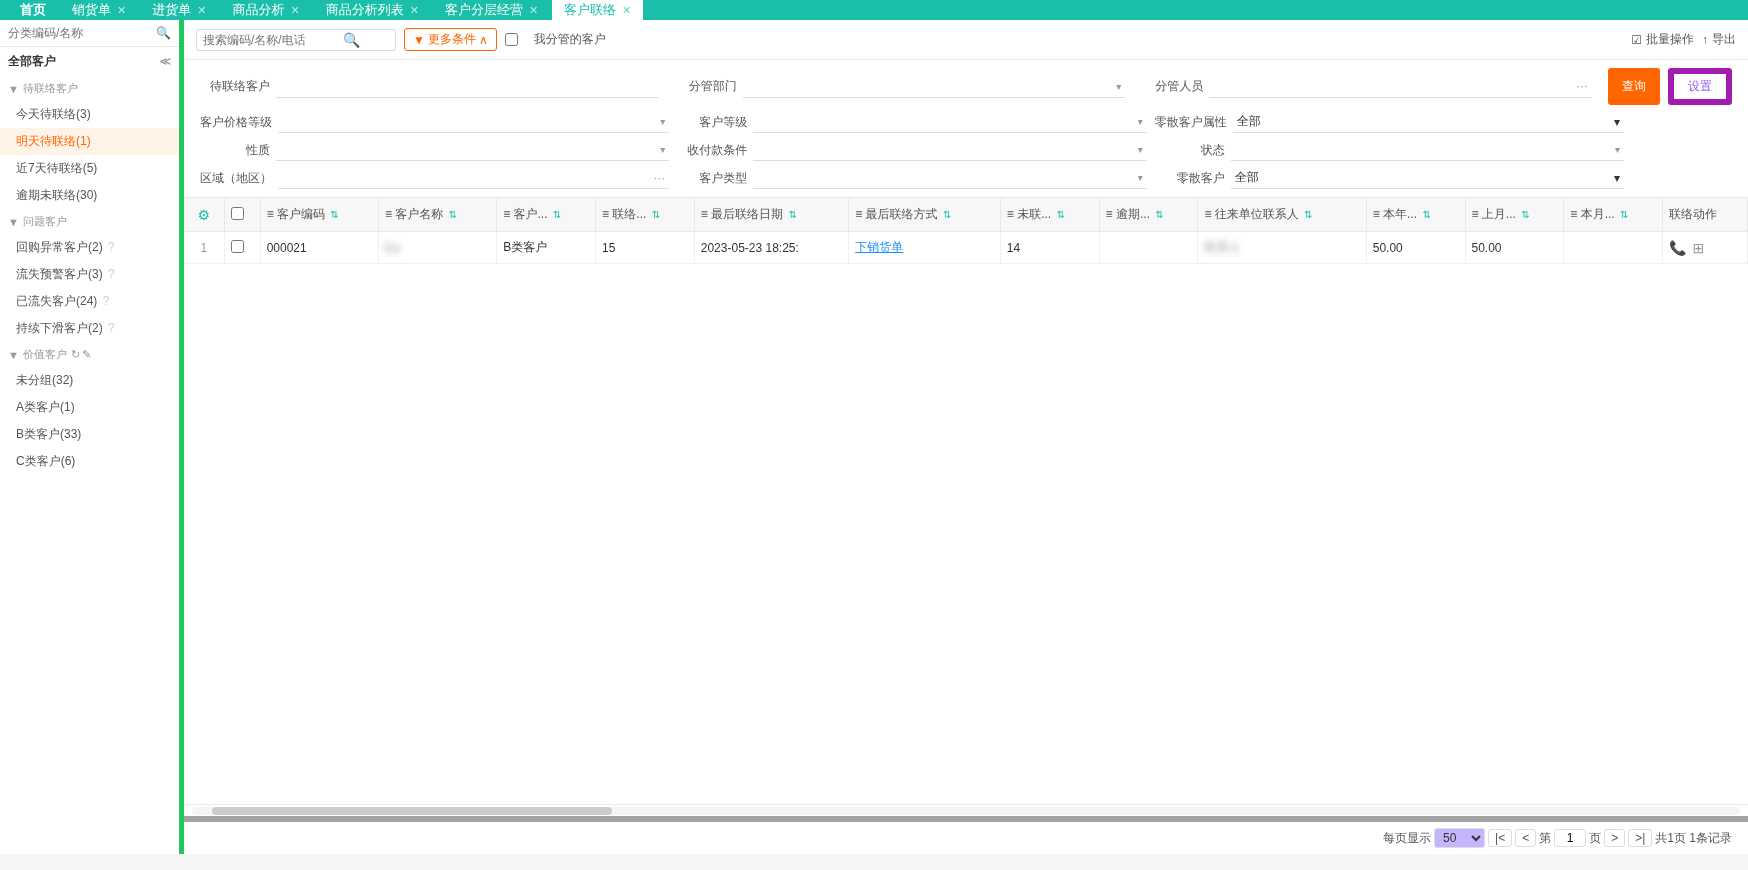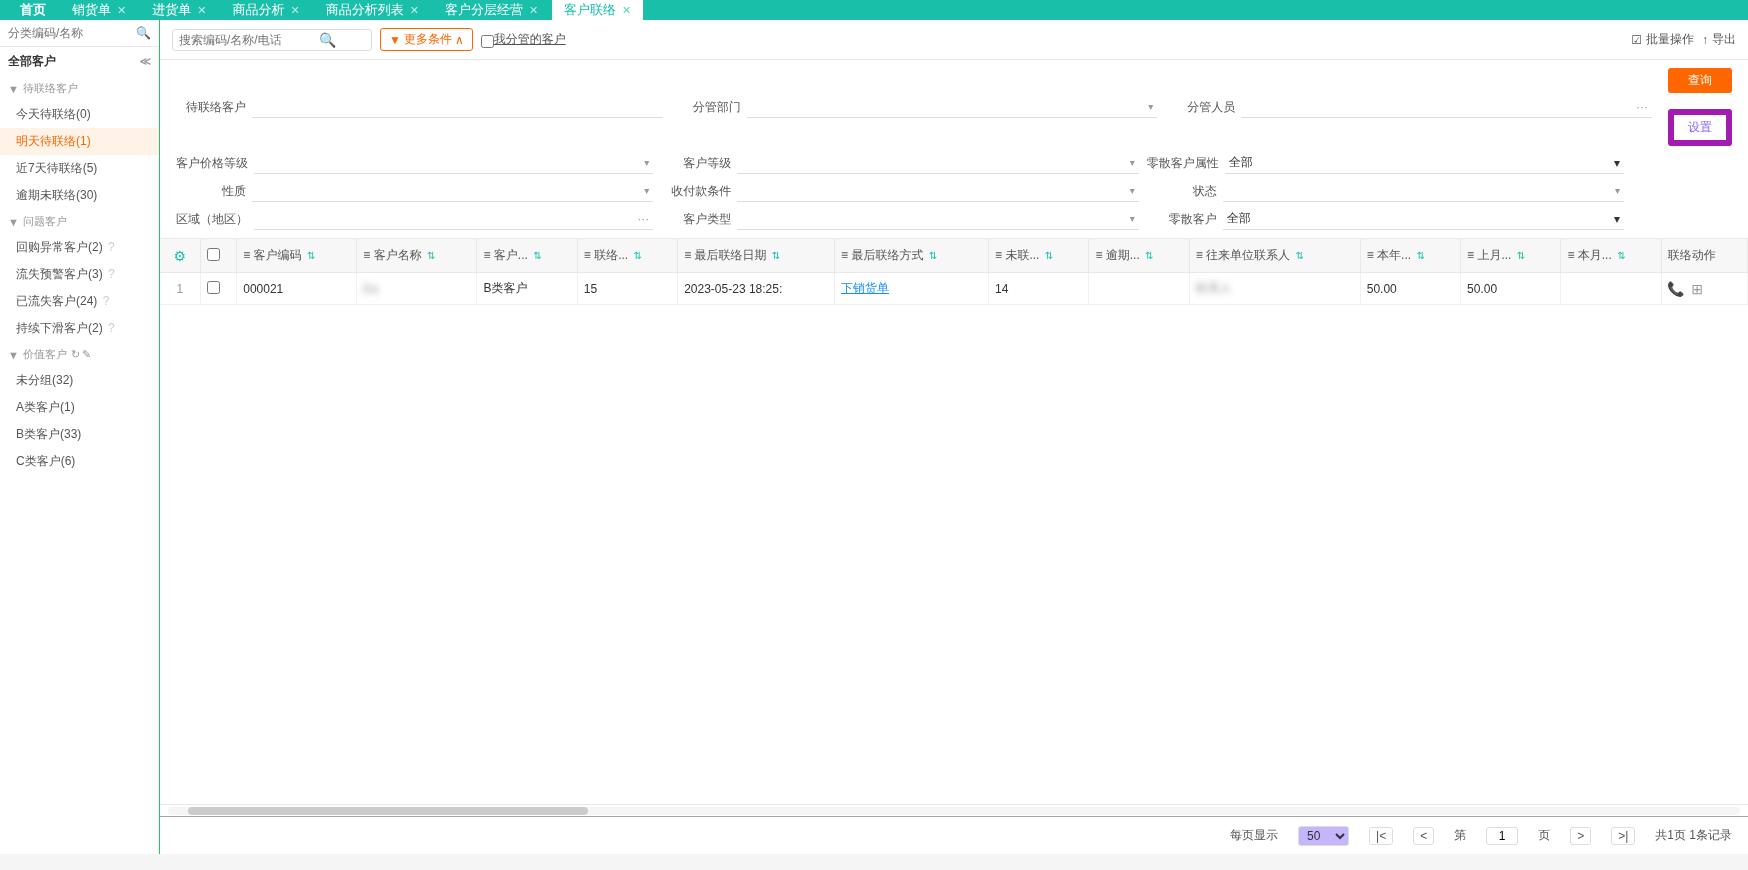--- a/index.html
+++ b/index.html
@@ -9,77 +9,77 @@
     .top-nav { background: #1abfaa; height: 20px; display: flex; align-items: center; padding: 0 8px; gap: 2px; }
     .nav-item { color: #fff; padding: 0 12px; height: 36px; display: flex; align-items: center; font-size: 13px; cursor: pointer; white-space: nowrap; }
     .nav-item.active { background: #fff; color: #1abfaa; border-radius: 4px 4px 0 0; }
     .nav-item .close-btn { margin-left: 6px; font-size: 11px; opacity: 0.7; }
     .nav-home { font-weight: bold; }
 
     
     .main-layout { display: flex; height: calc(870px - 36px); }
 
     
-    .sidebar { width: 160px; background: #fff; border-right: 1px solid #22c55e; overflow-y: auto; flex-shrink: 0; }
+    .sidebar { width: 184px; background: #fff; border-right: 5px solid #22c55e; overflow-y: auto; flex-shrink: 0; }
     .sidebar-search { padding: 6px 8px; display: flex; align-items: center; border-bottom: 1px solid #e8e8e8; }
     .sidebar-search input { border: none; outline: none; font-size: 12px; color: #999; width: 100%; }
     .sidebar-search .search-icon { color: #999; cursor: pointer; }
     .sidebar-section-title { padding: 6px 8px; font-weight: bold; font-size: 12px; color: #333; display: flex; align-items: center; justify-content: space-between; }
     .sidebar-section-title .collapse-icon { color: #999; font-size: 11px; cursor: pointer; }
     .sidebar-item { padding: 5px 8px 5px 16px; cursor: pointer; color: #555; font-size: 12px; white-space: nowrap; overflow: hidden; text-overflow: ellipsis; }
     .sidebar-item.active { background: #fff3e8; color: #f60; }
     .sidebar-group-title { padding: 5px 8px; color: #999; font-size: 11px; display: flex; align-items: center; gap: 4px; }
     .sidebar-group-title .icons { display: flex; gap: 2px; }
 
     
     .content { flex: 1; display: flex; flex-direction: column; overflow: hidden; }
 
     
     .search-bar { background: #fff; padding: 6px 12px; display: flex; align-items: center; gap: 8px; border-bottom: 1px solid #e8e8e8; height: 40px; }
     .search-input-wrap { display: flex; align-items: center; border: 1px solid #ddd; border-radius: 3px; padding: 2px 6px; width: 200px; }
     .search-input-wrap input { border: none; outline: none; font-size: 12px; width: 140px; color: #999; }
     .search-icon-btn { color: #f60; cursor: pointer; font-size: 14px; }
     .filter-btn { display: flex; align-items: center; gap: 3px; color: #f60; cursor: pointer; font-size: 12px; border: 1px solid #f60; border-radius: 3px; padding: 2px 8px; }
-    .checkbox-wrap { display: flex; align-items: flex-end; gap: 0; color: #555; cursor: pointer; text-decoration: underline; }
+    .checkbox-wrap { display: flex; align-items: center; gap: 16px; color: #555; cursor: pointer; }
     .spacer { flex: 1; }
     .batch-op { display: flex; align-items: center; gap: 4px; color: #555; cursor: pointer; font-size: 12px; }
     .export-btn { display: flex; align-items: center; gap: 4px; color: #555; cursor: pointer; font-size: 12px; }
 
     
     .filter-panel { background: #fff; border-bottom: 1px solid #e8e8e8; padding: 8px 16px; }
     .filter-row { display: flex; align-items: center; margin-bottom: 6px; gap: 8px; }
     .filter-row:last-child { margin-bottom: 0; }
     .filter-field { display: flex; align-items: center; flex: 1; gap: 6px; }
     .filter-label { color: #555; font-size: 12px; white-space: nowrap; min-width: 70px; text-align: right; }
     .filter-input { flex: 1; border-bottom: 1px solid #ddd; padding: 2px 4px; font-size: 12px; color: #333; min-height: 22px; outline: none; }
     .filter-select { flex: 1; border-bottom: 1px solid #ddd; padding: 2px 4px; font-size: 12px; color: #333; min-height: 22px; display: flex; align-items: center; justify-content: space-between; cursor: pointer; }
     .filter-select .arrow { color: #999; font-size: 10px; }
     .filter-select-with-val { flex: 1; border-bottom: 1px solid #ddd; padding: 2px 4px; font-size: 12px; color: #333; min-height: 22px; display: flex; align-items: center; justify-content: space-between; cursor: pointer; }
     .filter-more { color: #999; cursor: pointer; font-size: 12px; }
     .query-btn { background: #f60; color: #fff; border: none; border-radius: 3px; padding: 4px 14px; cursor: pointer; font-size: 12px; }
     .set-btn { background: #fff; color: #8b5cf6; border: 6px solid #a21caf; border-radius: 3px; padding: 4px 14px; cursor: pointer; font-size: 12px; }
-    .filter-actions { display: flex; flex-direction: column; gap: 16px; margin-left: 8px; }
+    .filter-actions { display: flex; gap: 8px; margin-left: 8px; }
 
     
     .table-wrap { flex: 1; overflow: auto; background: #fff; margin: 0; }
     table { width: 100%; border-collapse: collapse; font-size: 12px; }
     thead tr { background: #f7f7f7; border-bottom: 1px solid #e8e8e8; }
     thead th { padding: 8px 6px; text-align: left; color: #555; font-weight: normal; border-right: 1px solid #e8e8e8; white-space: nowrap; font-size: 12px; cursor: pointer; }
     thead th:first-child { width: 40px; text-align: center; }
     thead th .sort-icon { color: #1abfaa; font-size: 10px; margin-left: 2px; }
     tbody tr { border-bottom: 1px solid #f0f0f0; }
     tbody td { padding: 7px 6px; color: #333; border-right: 1px solid #f0f0f0; white-space: nowrap; font-size: 12px; }
     tbody td:first-child { text-align: center; color: #999; }
     .td-link { color: #1890ff; cursor: pointer; text-decoration: underline; }
     .td-blur { filter: blur(3px); color: #999; user-select: none; }
     .action-icons { display: flex; gap: 6px; }
     .action-icon { color: #999; cursor: pointer; font-size: 14px; }
 
     
-    .pagination { background: #fff; border-top: 1px solid #a3a3a3; padding: 6px 16px; display: flex; align-items: center; justify-content: flex-end; gap: 20px; font-size: 12px; color: #555; height: 38px; }
+    .pagination { background: #fff; border-top: 6px solid #a3a3a3; padding: 6px 16px; display: flex; align-items: center; justify-content: flex-end; gap: 3px; font-size: 12px; color: #555; height: 38px; }
     .page-size-select { border: 1px solid #ddd; border-radius: 3px; padding: 1px 4px; font-size: 12px; color: #333; background: #c4b5fd; cursor: pointer; }
     .page-nav-btn { border: 1px solid #ddd; border-radius: 3px; padding: 1px 6px; background: #fff; cursor: pointer; color: #555; font-size: 12px; }
     .page-input { border: 1px solid #ddd; border-radius: 3px; width: 32px; text-align: center; padding: 1px 2px; font-size: 12px; }
 
     
     .table-wrap::-webkit-scrollbar { height: 8px; width: 8px; }
     .table-wrap::-webkit-scrollbar-track { background: #f5f5f5; }
     .table-wrap::-webkit-scrollbar-thumb { background: #ccc; border-radius: 4px; }
 
     .horizontal-scroll { background: #fff; height: 12px; border-top: 1px solid #e8e8e8; display: flex; align-items: center; padding: 0 8px; }
@@ -127,21 +127,21 @@
       <span class="search-icon">🔍</span>
     </div>
     <div class="sidebar-section-title">
       <span>全部客户</span>
       <span class="collapse-icon">≪</span>
     </div>
     <div class="sidebar-group-title">
       <span>▼</span>
       <span>待联络客户</span>
     </div>
-    <div class="sidebar-item">今天待联络(0)</div>
+    <div class="sidebar-item">今天待联络(3)</div>
     <div class="sidebar-item active">明天待联络(1)</div>
     <div class="sidebar-item">近7天待联络(5)</div>
     <div class="sidebar-item">逾期未联络(30)</div>
     <div class="sidebar-group-title">
       <span>▼</span>
       <span>问题客户</span>
     </div>
     <div class="sidebar-item">
       <span>回购异常客户(2)</span>
       <span style="color:#ccc;margin-left:2px;">?</span>

